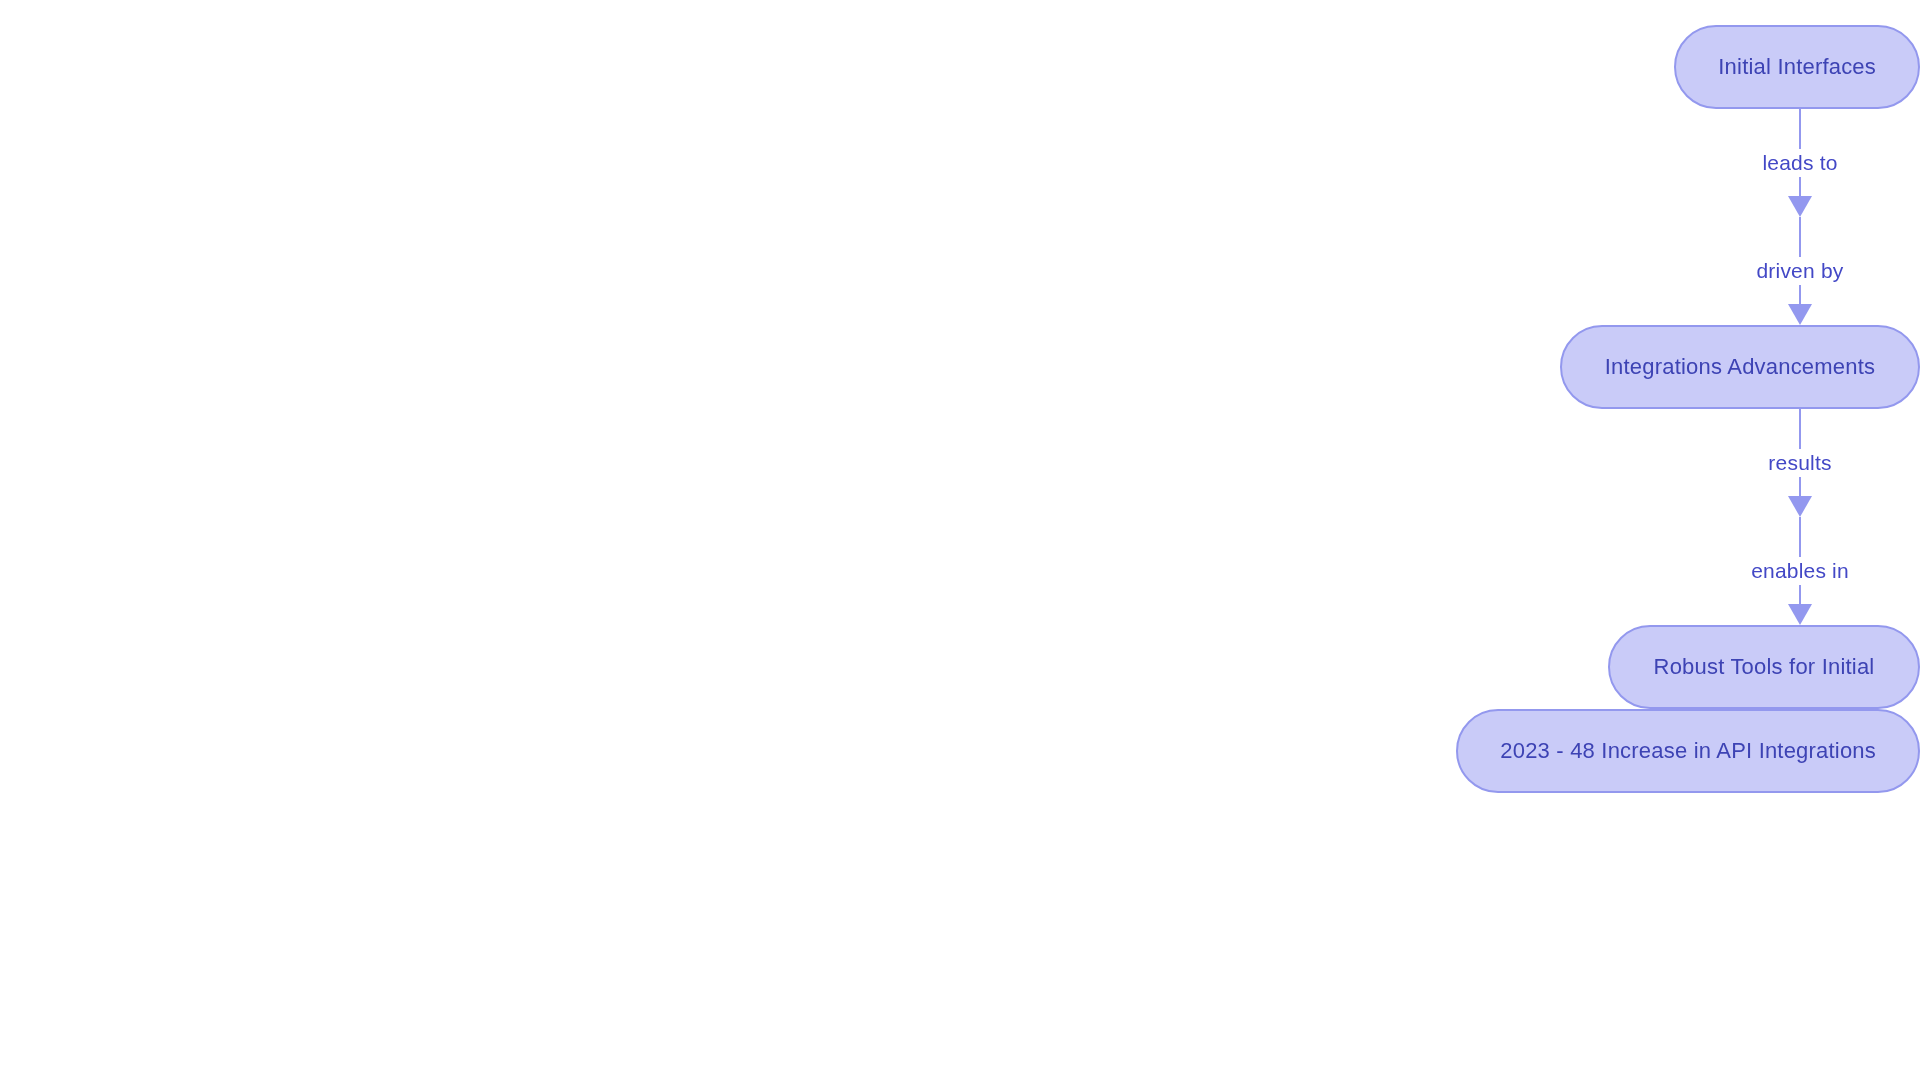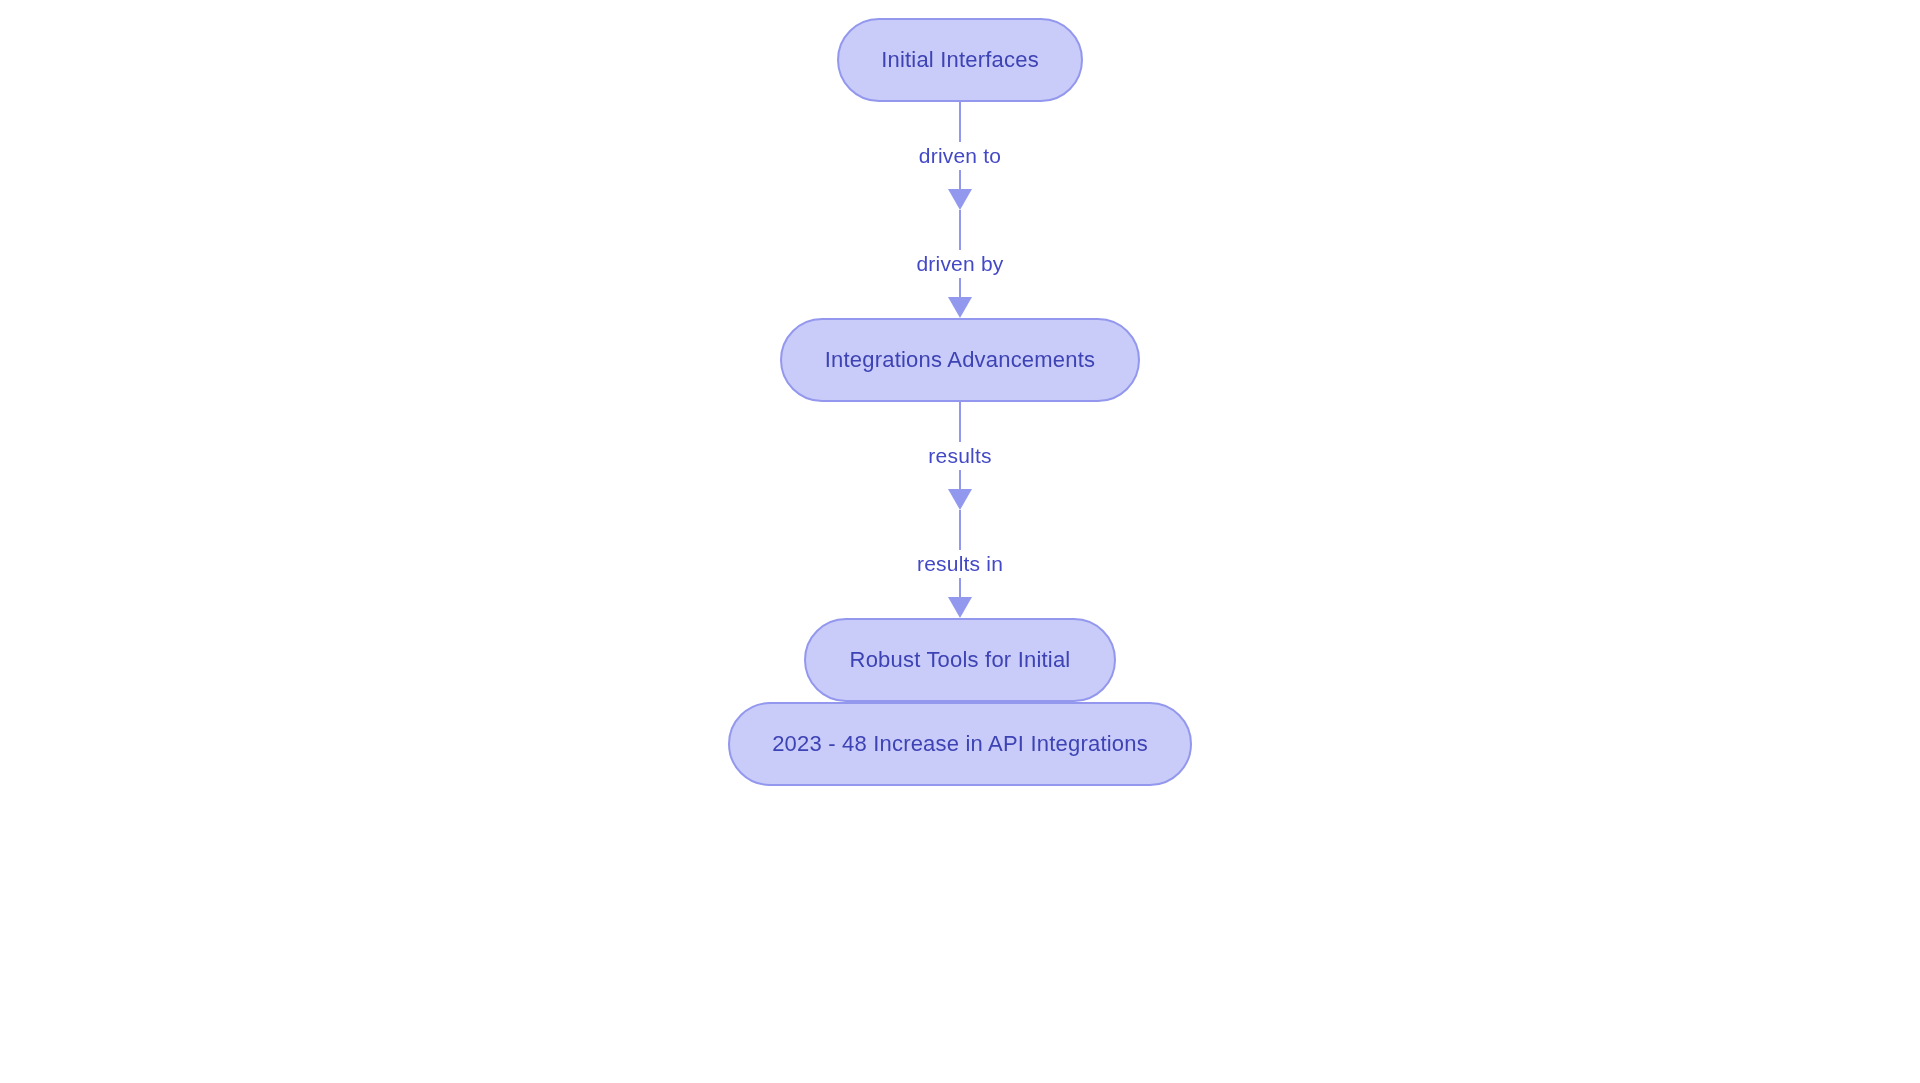--- a/index.html
+++ b/index.html
@@ -17,22 +17,22 @@
     background: var(--background);
     font-family: "Liberation Sans", sans-serif;
     overflow: hidden;
   }
   .canvas {
     position: relative;
     width: 1920px;
     height: 1083px;
     display: flex;
     flex-direction: column;
-    align-items: center;
-    padding-top: 18px;
+    align-items: flex-end;
+    padding-top: 25px;
   }
   .node {
     min-height: 84px;
     border-radius: 42px;
     background: var(--node-fill);
     border: 2px solid var(--node-border);
     color: var(--node-text);
     font-size: 22px;
     letter-spacing: 0.2px;
     display: flex;
@@ -89,21 +89,21 @@
 
 <div class="canvas">
 
   <div class="node n1">
     <span>Initial Interfaces</span>
   </div>
 
   <div class="connector">
     <div class="edge-line"></div>
     <div class="arrowhead"></div>
-    <span class="edge-label">driven to</span>
+    <span class="edge-label">leads to</span>
   </div>
 
 
   <div class="connector">
     <div class="edge-line"></div>
     <div class="arrowhead"></div>
     <span class="edge-label">driven by</span>
   </div>
 
   <div class="node n3">
@@ -113,21 +113,21 @@
   <div class="connector">
     <div class="edge-line"></div>
     <div class="arrowhead"></div>
     <span class="edge-label">results</span>
   </div>
 
 
   <div class="connector">
     <div class="edge-line"></div>
     <div class="arrowhead"></div>
-    <span class="edge-label">results in</span>
+    <span class="edge-label">enables in</span>
   </div>
 
   <div class="node n5">
     <span>Robust Tools for Initial</span>
   </div>
 
 
   <div class="node n6">
     <span>2023 - 48 Increase in API Integrations</span>
   </div>

